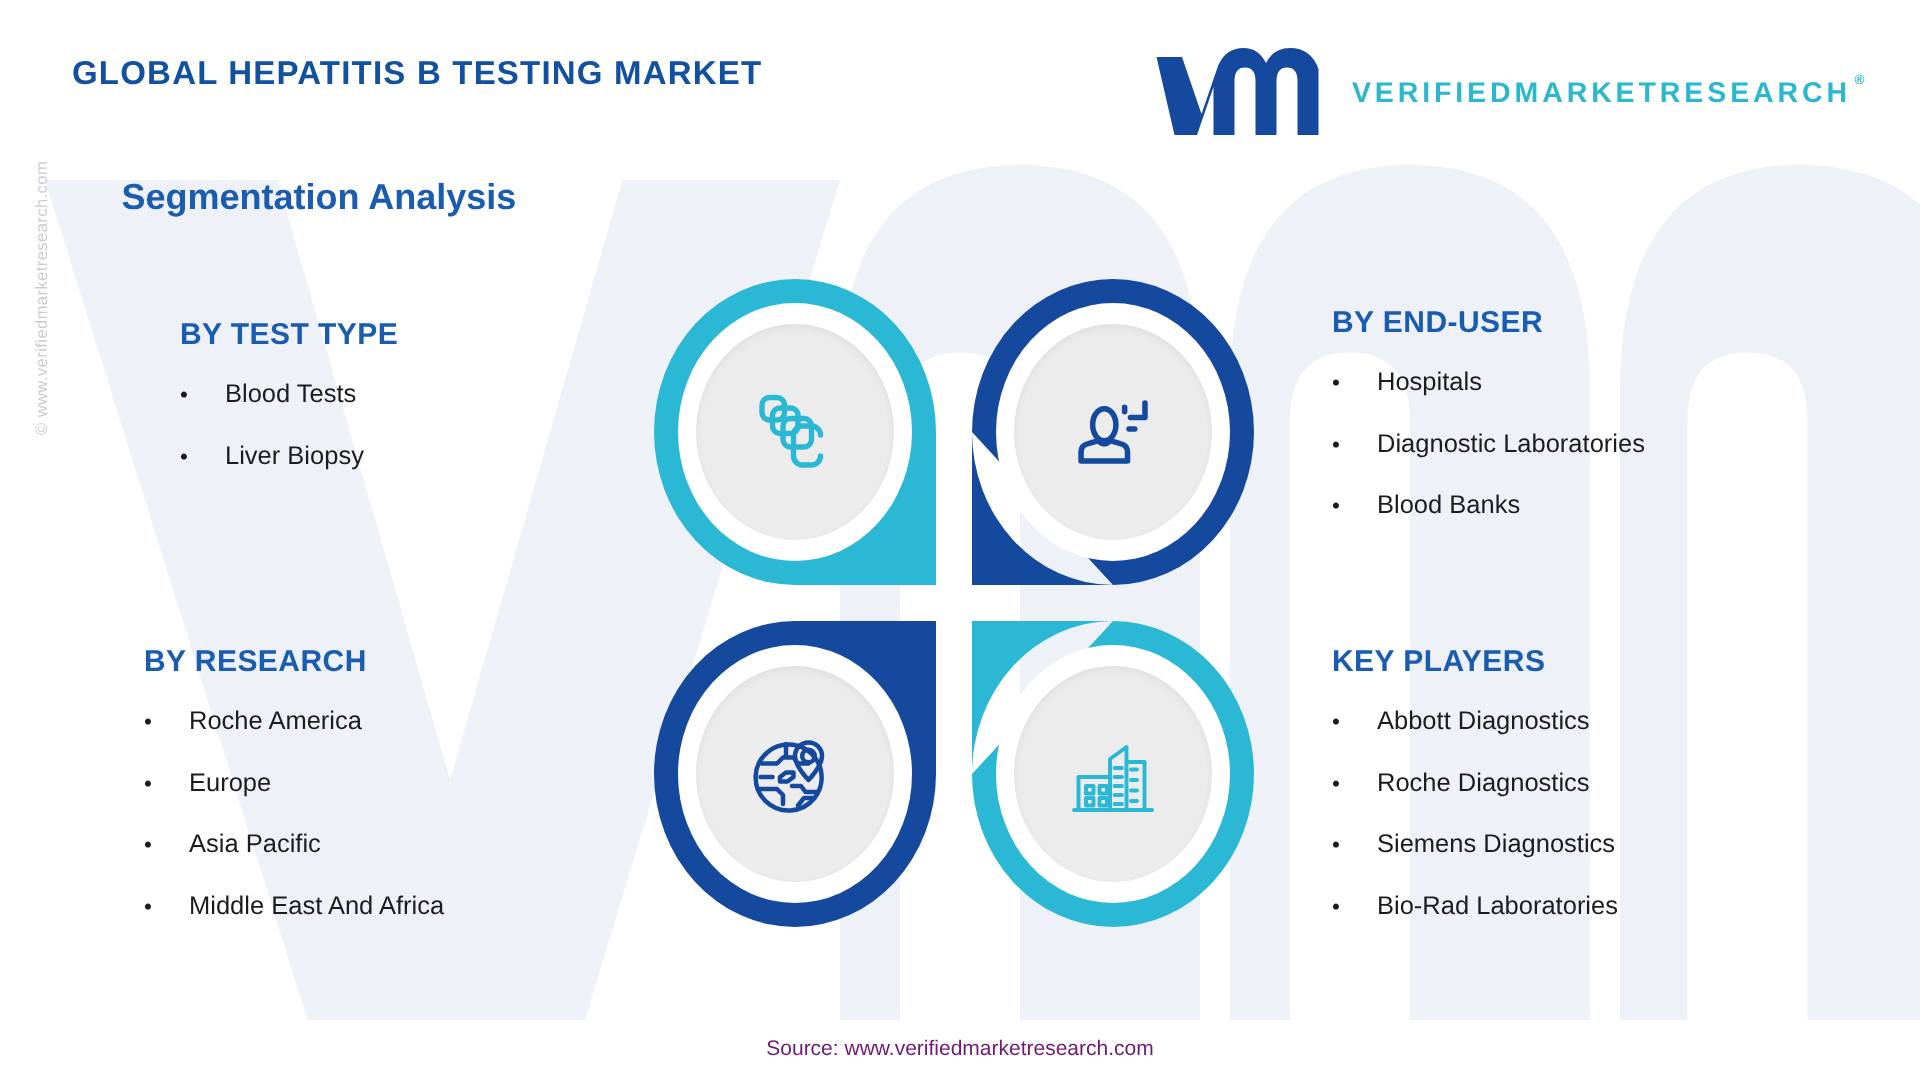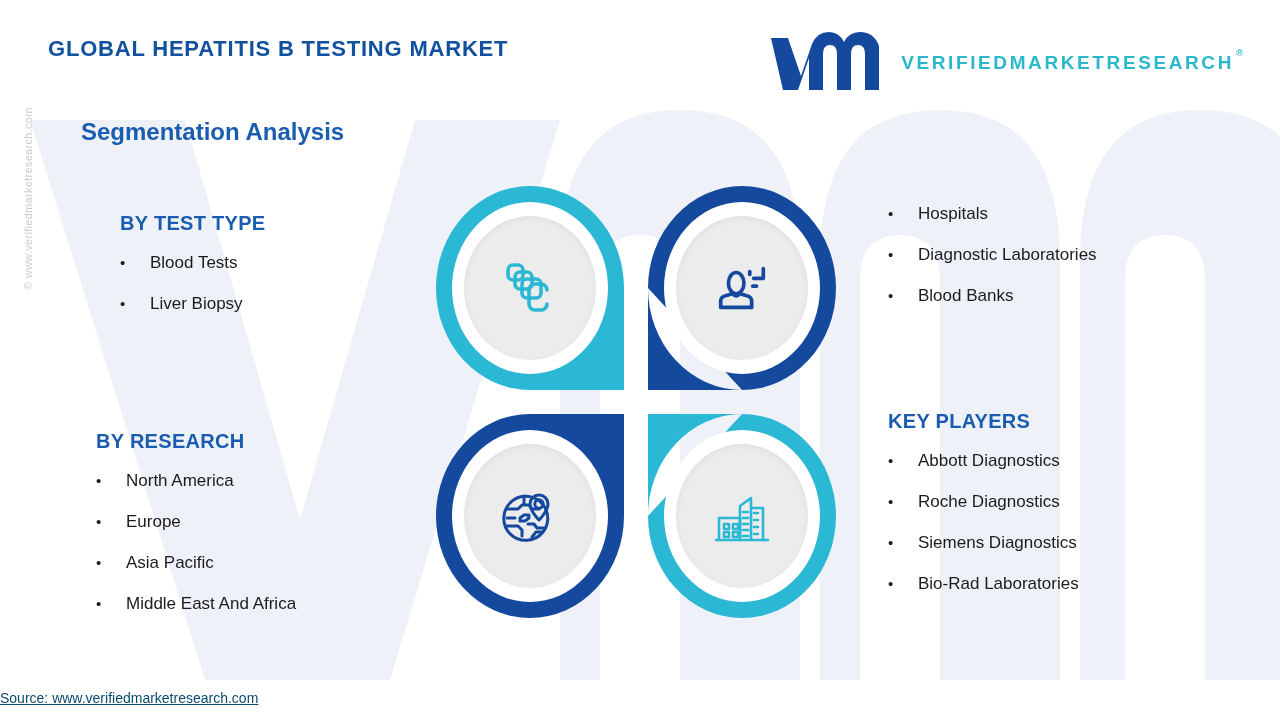--- a/index.html
+++ b/index.html
@@ -102,21 +102,21 @@
   }
 
   
   .seg-col {
     position: absolute;
     z-index: 5;
   }
   #seg-test-type { left: 96px;  top: 212px; width: 320px; margin-left: 24px; }
   #seg-geography { left: 96px;  top: 430px; width: 330px; }
   #seg-end-user  { left: 888px; top: 204px; width: 340px; }
-  #seg-key-players { left: 888px; top: 410px; width: 350px; }
+  #seg-key-players { left: 888px; top: 430px; width: 350px; }
 
   .seg-heading {
     font-size: 20px;
     font-weight: bold;
     color: #1a5cb0;
     letter-spacing: 0.3px;
     margin-bottom: 18px;
     white-space: nowrap;
   }
 
@@ -176,24 +176,24 @@
     display: flex;
     align-items: center;
     justify-content: center;
   }
 
   
   #footer {
     position: absolute;
     left: 0; right: 0;
     bottom: 14px;
+    text-align: center;
     font-size: 14px;
-    color: #0c4a6e;
-    z-index: 5;
-    text-decoration: underline;
+    color: #701a75;
+    z-index: 5;
   }
 </style>
 </head>
 <body>
 
 <svg id="bg-watermark" viewBox="0 0 1280 720" preserveAspectRatio="none">
   <g fill="#eef1f7">
     <path d="M 30 120 L 185 120 L 300 520 L 415 120 L 560 120 L 390 680 L 205 680 Z"></path>
     <path d="M 560 260 q 0 -150 120 -150 q 120 0 120 150 L 800 680 L 680 680 L 680 280 q 0 -45 -40 -45 q -40 0 -40 45 L 600 680 L 560 680 Z"></path>
     <path d="M 820 260 q 0 -150 120 -150 q 120 0 120 150 L 1060 680 L 940 680 L 940 280 q 0 -45 -40 -45 q -40 0 -40 45 L 860 680 L 820 680 Z"></path>
@@ -230,20 +230,21 @@
       <span>Blood Tests</span>
     </li>
     <li class="seg-item">
       <span class="seg-bullet">•</span>
       <span>Liver Biopsy</span>
     </li>
   </ul>
 </div>
 
 <div class="seg-col" id="seg-end-user">
+  <div class="seg-heading">BY END-USER</div>
   <ul class="seg-list">
     <li class="seg-item">
       <span class="seg-bullet">•</span>
       <span>Hospitals</span>
     </li>
     <li class="seg-item">
       <span class="seg-bullet">•</span>
       <span>Diagnostic Laboratories</span>
     </li>
     <li class="seg-item">
@@ -251,21 +252,21 @@
       <span>Blood Banks</span>
     </li>
   </ul>
 </div>
 
 <div class="seg-col" id="seg-geography">
   <div class="seg-heading">BY RESEARCH</div>
   <ul class="seg-list">
     <li class="seg-item">
       <span class="seg-bullet">•</span>
-      <span>North America</span>
+      <span>Roche America</span>
     </li>
     <li class="seg-item">
       <span class="seg-bullet">•</span>
       <span>Europe</span>
     </li>
     <li class="seg-item">
       <span class="seg-bullet">•</span>
       <span>Asia Pacific</span>
     </li>
     <li class="seg-item">

